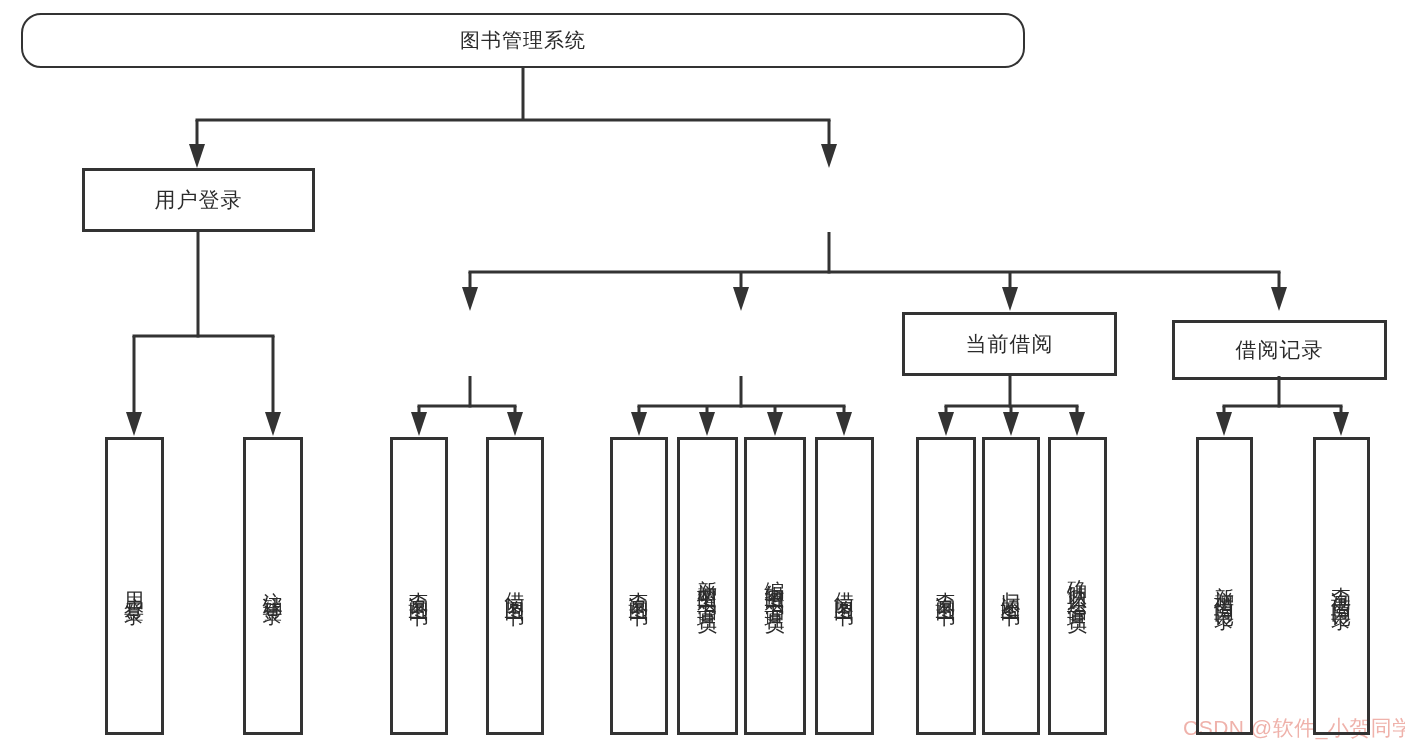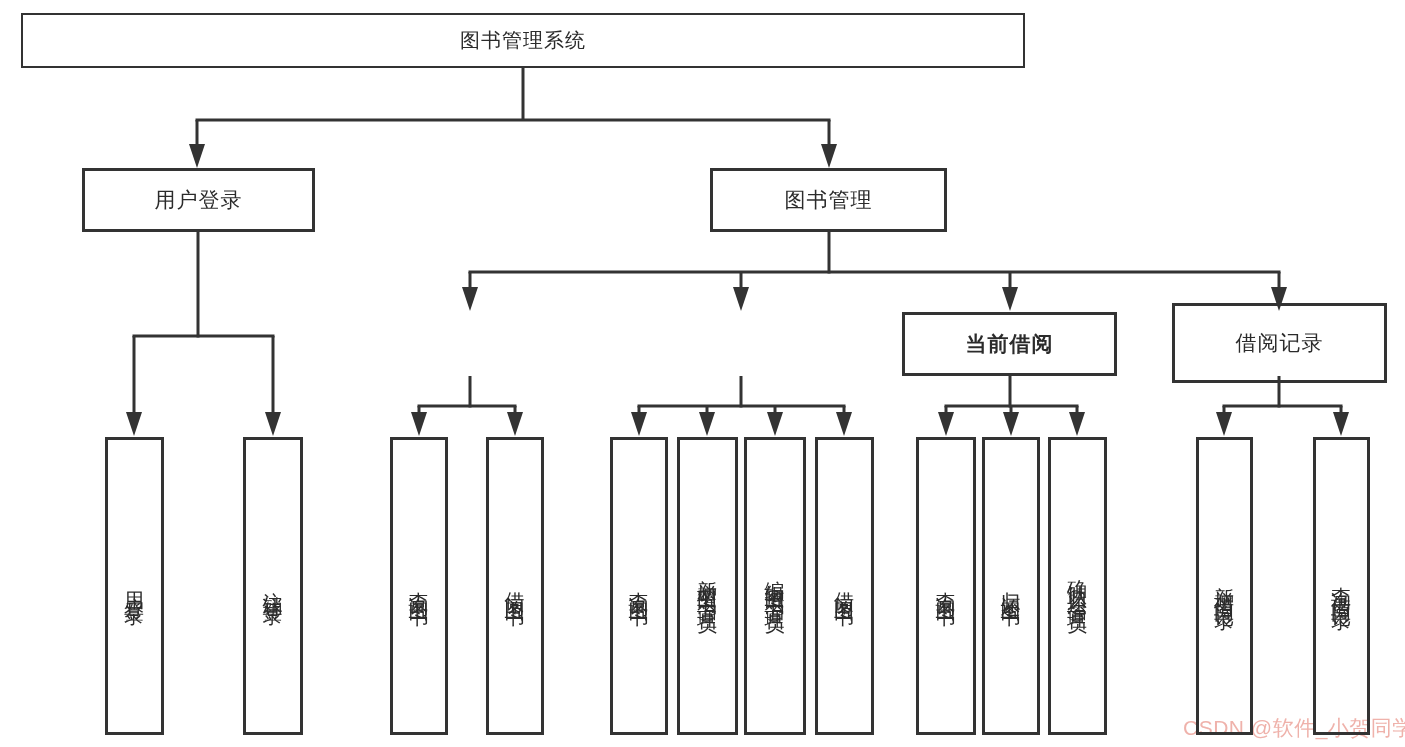--- a/index.html
+++ b/index.html
@@ -8,21 +8,21 @@
   .connectors{position:absolute;left:0;top:0;z-index:2;pointer-events:none;}
   .box{
     position:absolute;
     border:3px solid #333333;
     background:transparent;
     display:flex;align-items:center;justify-content:center;
     box-sizing:border-box;
     z-index:3;
     letter-spacing:1px;
   }
-  .root{border-width:2px;font-size:20px;}
+  .root{border-width:2px;font-size:20px;border-radius:20px;}
   .lvl2,.lvl3{font-size:21px;}
   .leaf{
     font-size:20px;
   }
   .leaf .vtext{
     writing-mode:vertical-rl;
     text-orientation:mixed;
     letter-spacing:5px;
     line-height:1;
     white-space:nowrap;
@@ -110,28 +110,25 @@
 
   <div class="watermark">CSDN @软件_小贺同学</div>
 
   <div class="box root" style="left:21px;top:13px;width:1004px;height:55px;">
     <span>图书管理系统</span>
   </div>
 
   <div class="box lvl2" style="left:82px;top:168px;width:233px;height:64px;">
     <span>用户登录</span>
   </div>
-  <div class="box lvl2" style="left:710px;top:168px;width:237px;height:64px;">
-    <span>图书管理</span>
-  </div>
 
-  <div class="box lvl3" style="left:902px;top:312px;width:215px;height:64px;font-weight:bold;">
+  <div class="box lvl3" style="left:902px;top:312px;width:215px;height:64px;">
     <span>当前借阅</span>
   </div>
-  <div class="box lvl3" style="left:1172px;top:303px;width:215px;height:80px;text-align:center;">
+  <div class="box lvl3" style="left:1172px;top:320px;width:215px;height:60px;text-align:center;">
     <span>借阅记录</span>
   </div>
 
   <div class="box leaf" style="left:105px;top:437px;width:59px;height:298px;">
     <span class="vtext">用户登录</span>
   </div>
   <div class="box leaf" style="left:243px;top:437px;width:60px;height:298px;">
     <span class="vtext">注销登录</span>
   </div>
 

